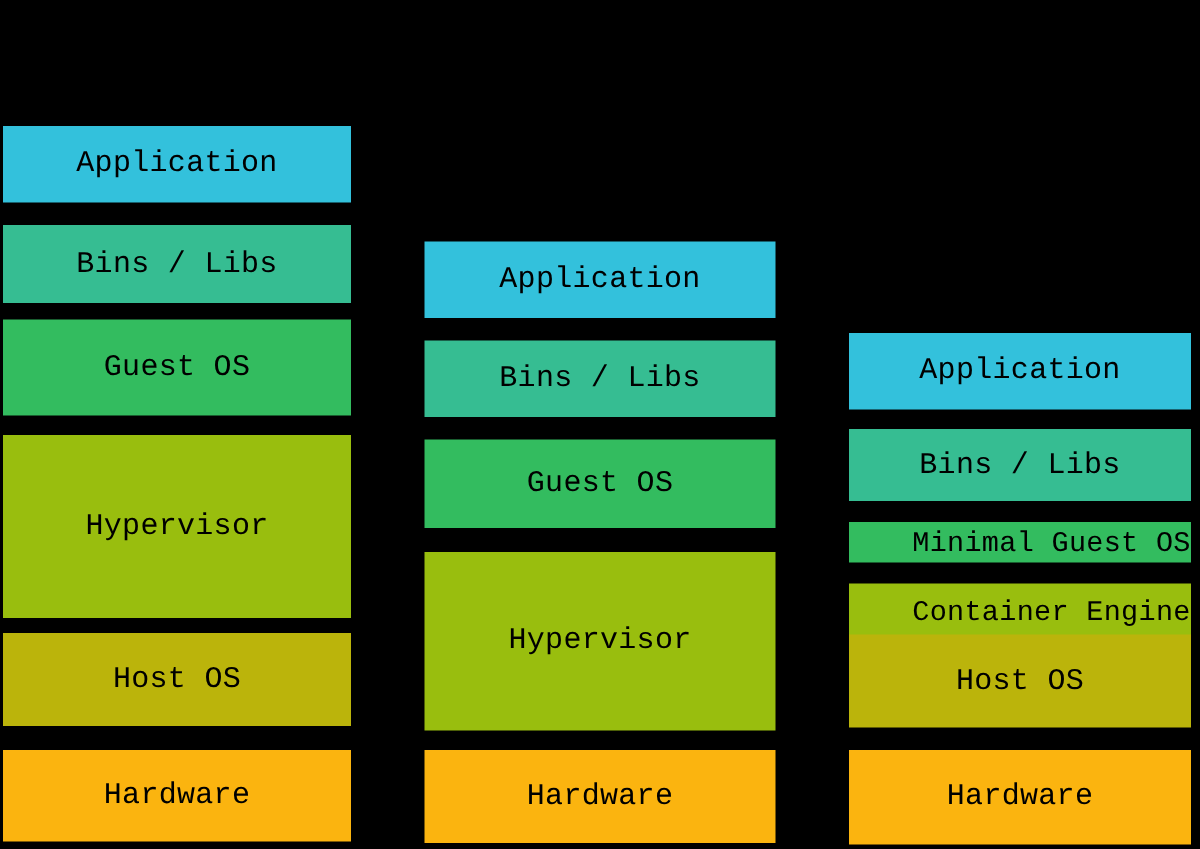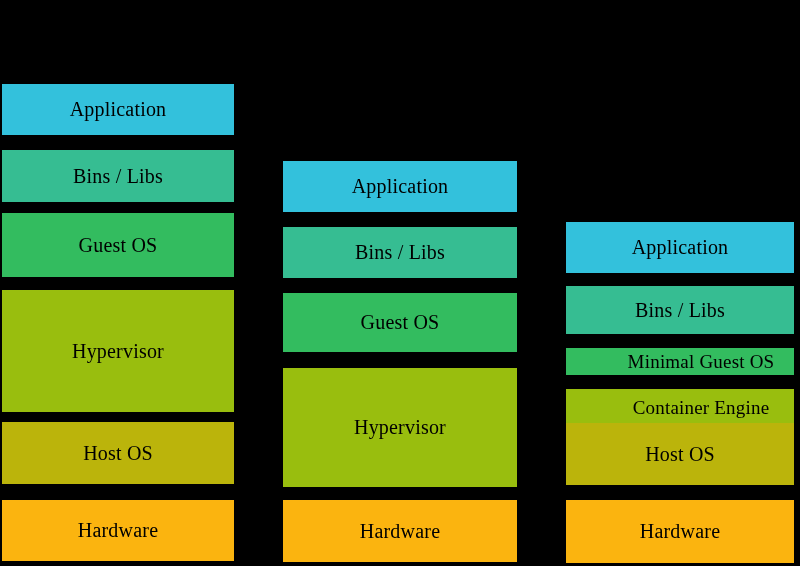--- a/index.html
+++ b/index.html
@@ -6,21 +6,21 @@
     margin: 0;
     padding: 0;
     background: #000;
   }
   .canvas {
     position: relative;
     width: 800px;
     height: 566px;
     background: #000000;
     overflow: hidden;
-    font-family: Liberation Serif, serif;
+    font-family: Liberation Mono, monospace;
     text-align: right;
   }
   .col {
     position: absolute;
     top: 0;
     height: 566px;
   }
   .box {
     position: absolute;
     left: 0;

